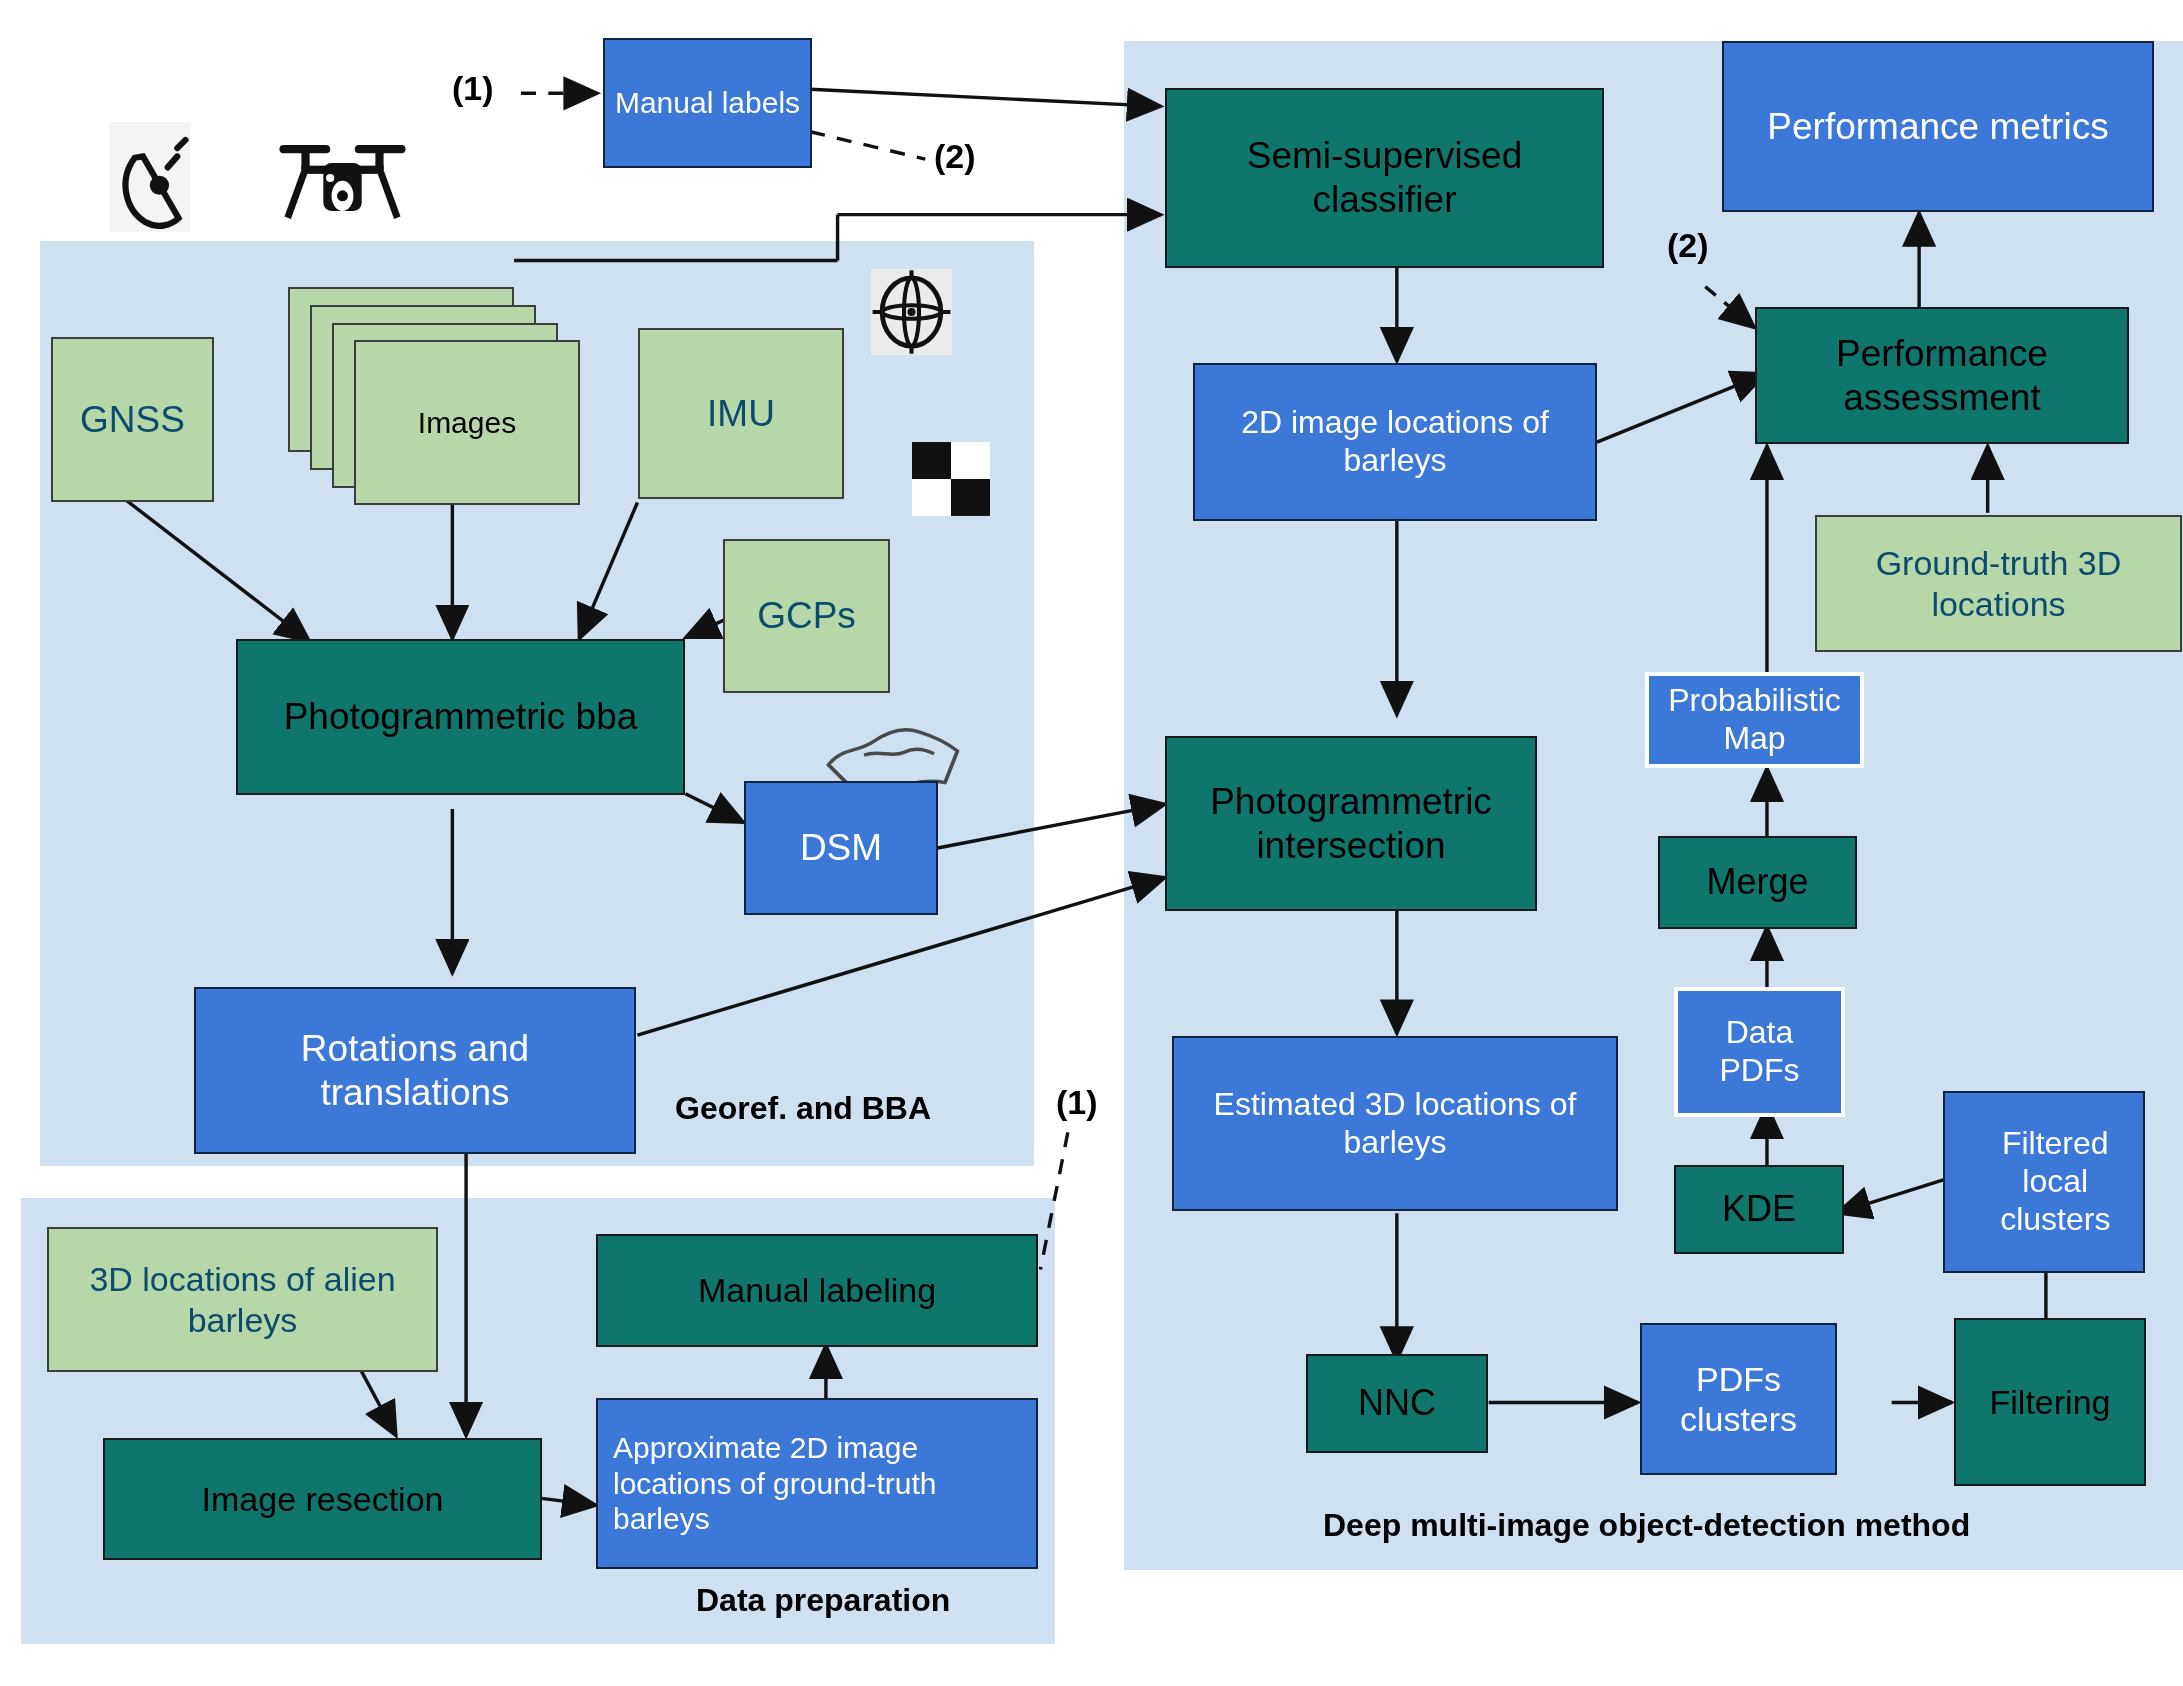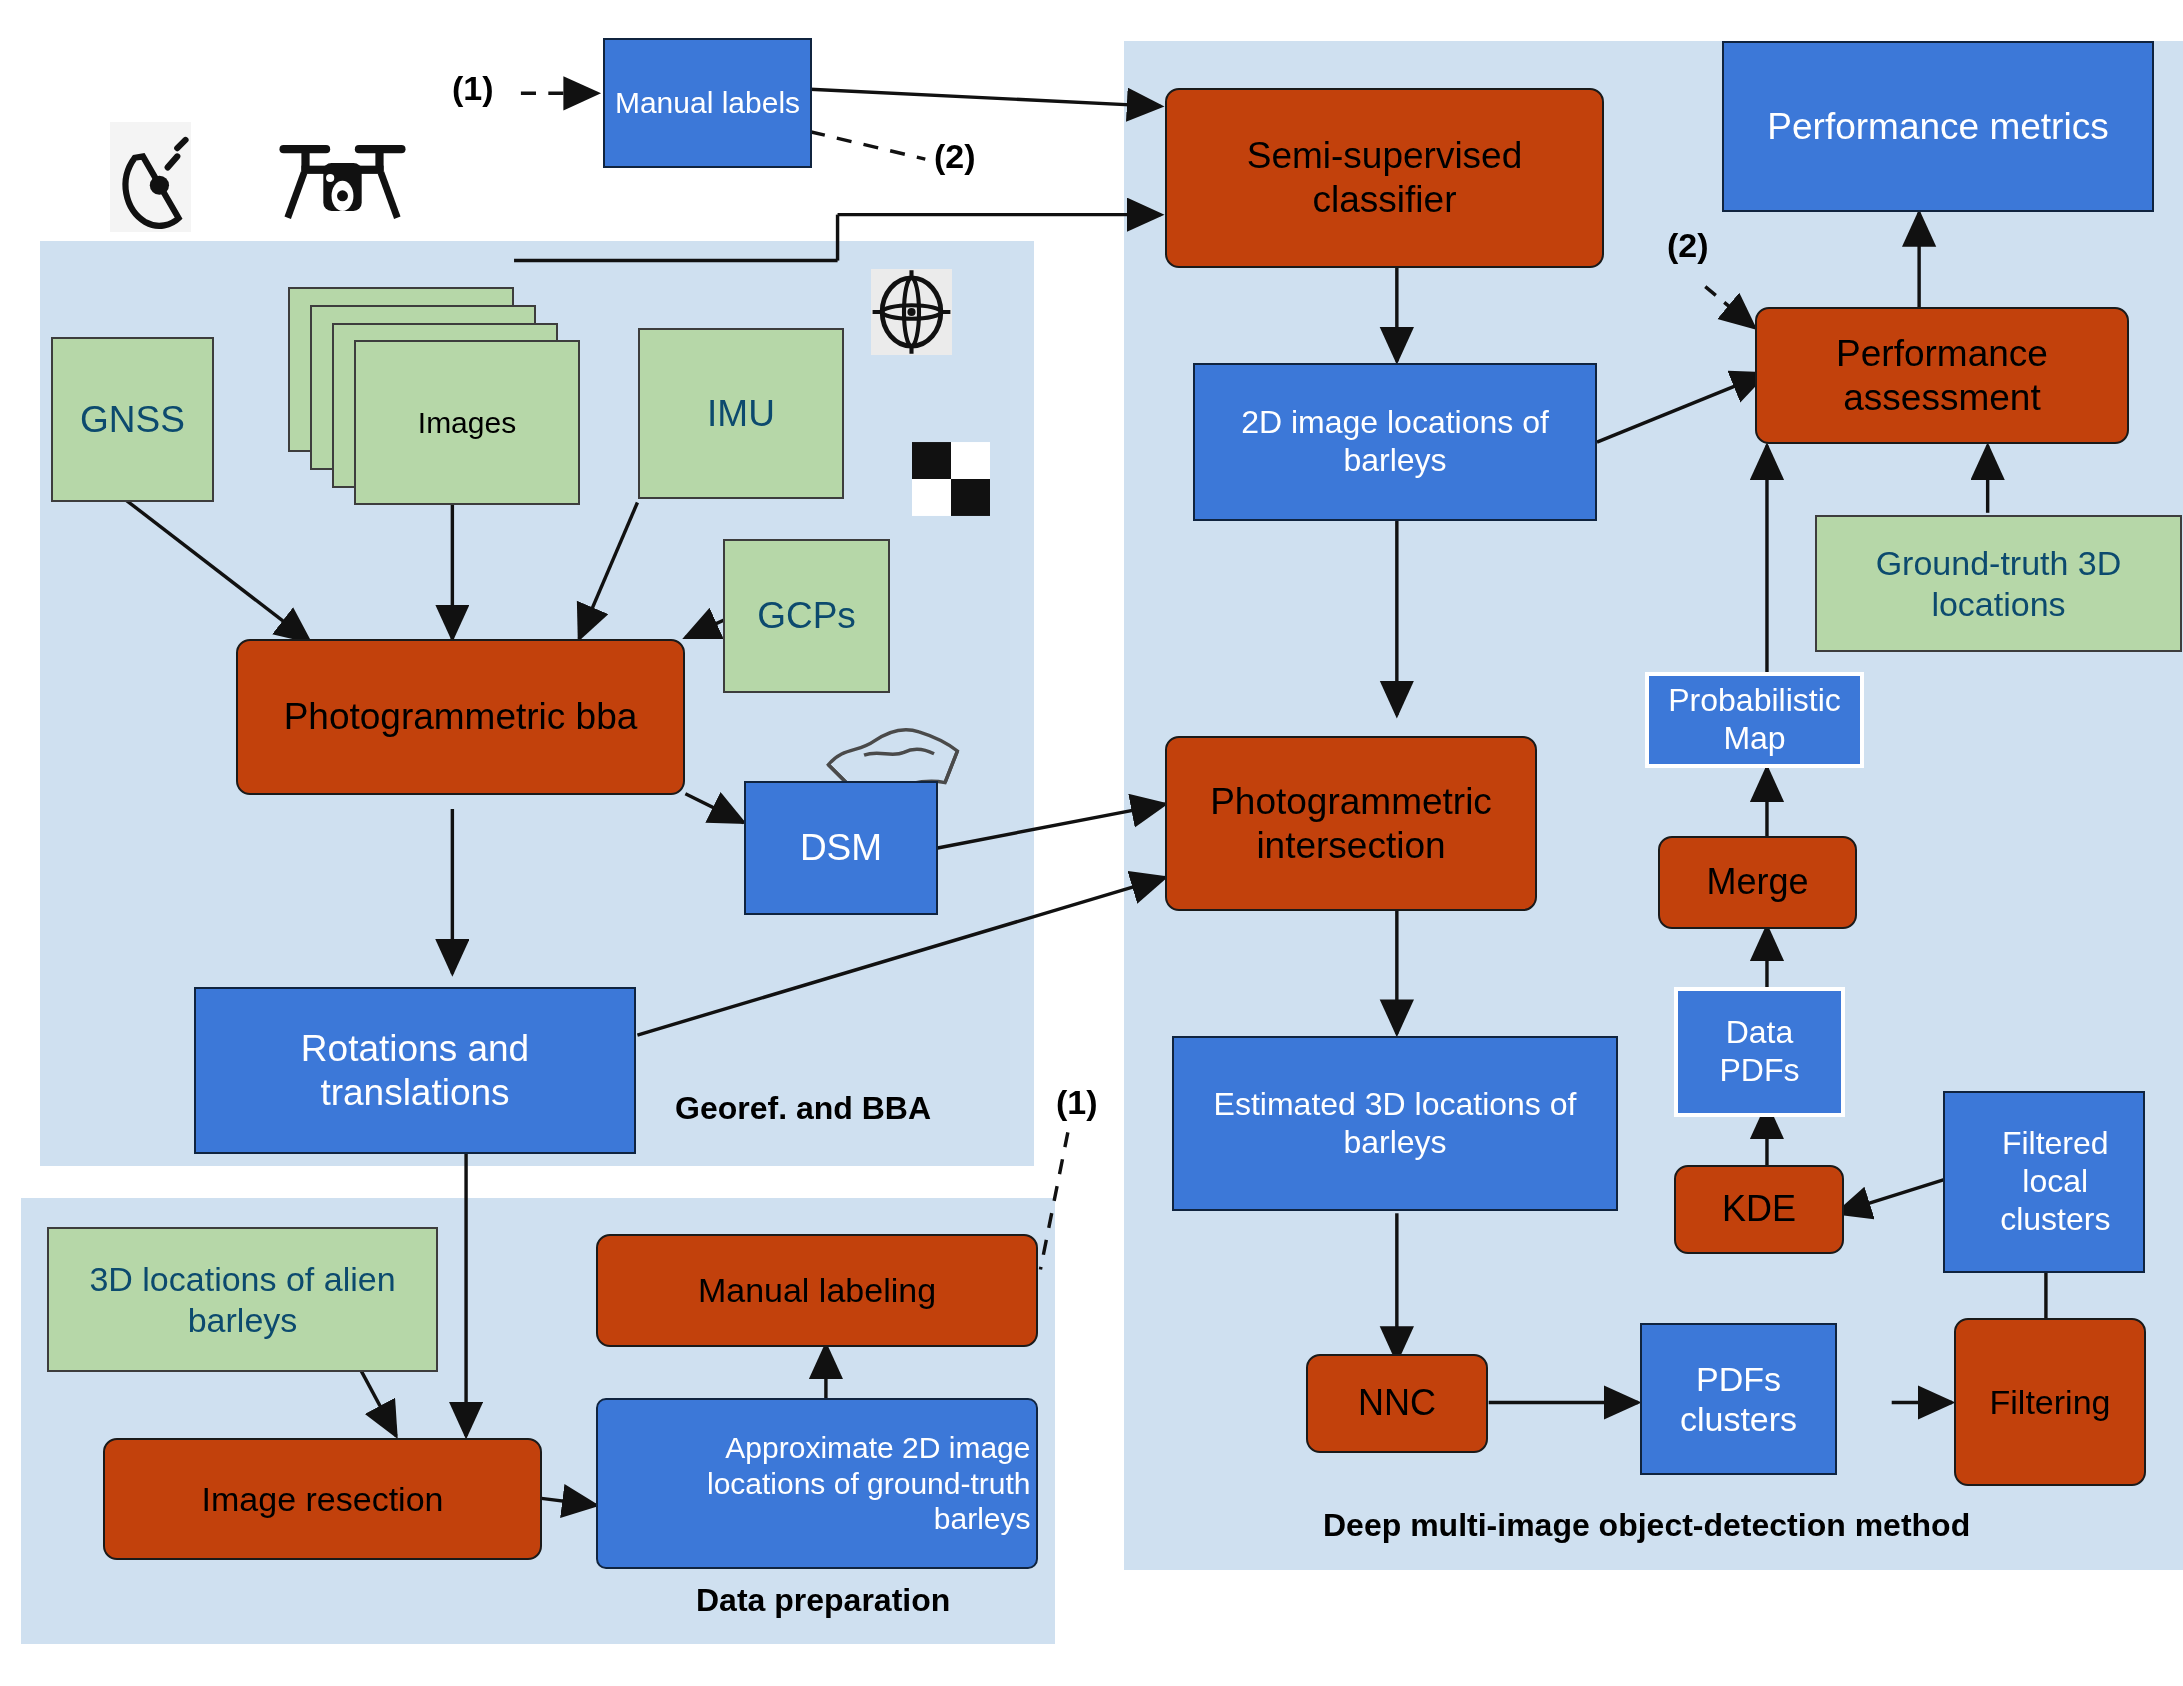--- a/index.html
+++ b/index.html
@@ -5,21 +5,21 @@
   html,body{margin:0;padding:0;background:#ffffff;}
   body{font-family:"Liberation Sans","DejaVu Sans",sans-serif;}
   #stage{position:relative;width:2183px;height:1687px;background:#ffffff;overflow:hidden;}
 
   .panel{position:absolute;background:#cfe0f0;}
   .panel-label{position:absolute;font-weight:bold;color:#000;white-space:nowrap;}
 
   .node{position:absolute;box-sizing:border-box;display:flex;align-items:center;
         justify-content:center;text-align:center;line-height:1.18;
         border:2.1px solid #1a1a1a;padding:2.7px 5.5px;}
-  .node.yellow{background:#c2410c;color:#000;border-radius:14px;}
+  .node.yellow{background:#0f766e;color:#000;}
   .node.blue{background:#3c78d8;color:#ffffff;border-color:#10243f;}
   .node.green{background:#b6d7a8;color:#0c4a6e;border-color:#3d3d3d;}
   .node.noborder-white{border:4.1px solid #ffffff;}
 
   .stack{position:absolute;}
   .stack .sheet{position:absolute;background:#b6d7a8;border:2.1px solid #3d3d3d;box-sizing:border-box;}
   .stack .sheet.front{display:flex;align-items:center;justify-content:center;color:#000;}
 
   .ann{position:absolute;font-weight:bold;color:#000;white-space:nowrap;}
 
@@ -196,21 +196,21 @@
 
   <div class="panel-label" style="left:675px;top:1090px;font-size:32px;">Georef. and BBA</div>
 
   <div class="node green" style="left:47px;top:1227px;width:391px;height:145px;font-size:34px;">3D locations of alien barleys</div>
 
   <div class="node yellow" style="left:103px;top:1438px;width:439px;height:122px;font-size:34px;">Image resection</div>
 
   <div class="node yellow" style="left:596px;top:1234px;width:442px;height:113px;font-size:34px;">Manual labeling</div>
 
   <div class="node blue" style="left:596px;top:1398px;width:442px;height:171px;font-size:30px;
-              justify-content:flex-start;text-align:right;padding-left:15px;border-radius:10px;">Approximate 2D image locations of ground-truth barleys</div>
+              justify-content:flex-start;text-align:left;padding-left:15px;">Approximate 2D image locations of ground-truth barleys</div>
 
   <div class="panel-label" style="left:696px;top:1582px;font-size:32px;">Data preparation</div>
 
   <div class="node yellow" style="left:1165px;top:88px;width:439px;height:180px;font-size:37px;">Semi-supervised classifier</div>
 
   <div class="node blue" style="left:1193px;top:363px;width:404px;height:158px;font-size:32px;">2D image locations of barleys</div>
 
   <div class="node yellow" style="left:1165px;top:736px;width:372px;height:175px;font-size:37px;">Photogrammetric intersection</div>
 
   <div class="node blue" style="left:1172px;top:1036px;width:446px;height:175px;font-size:32px;">Estimated 3D locations of barleys</div>

